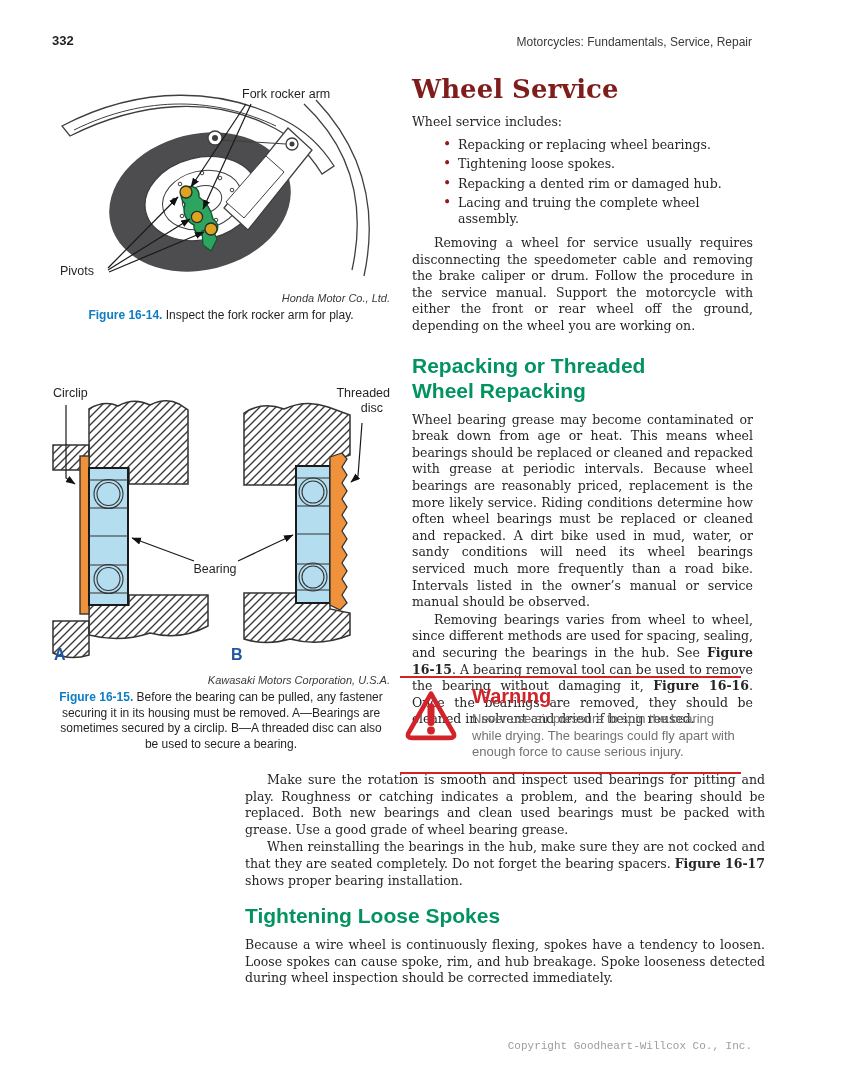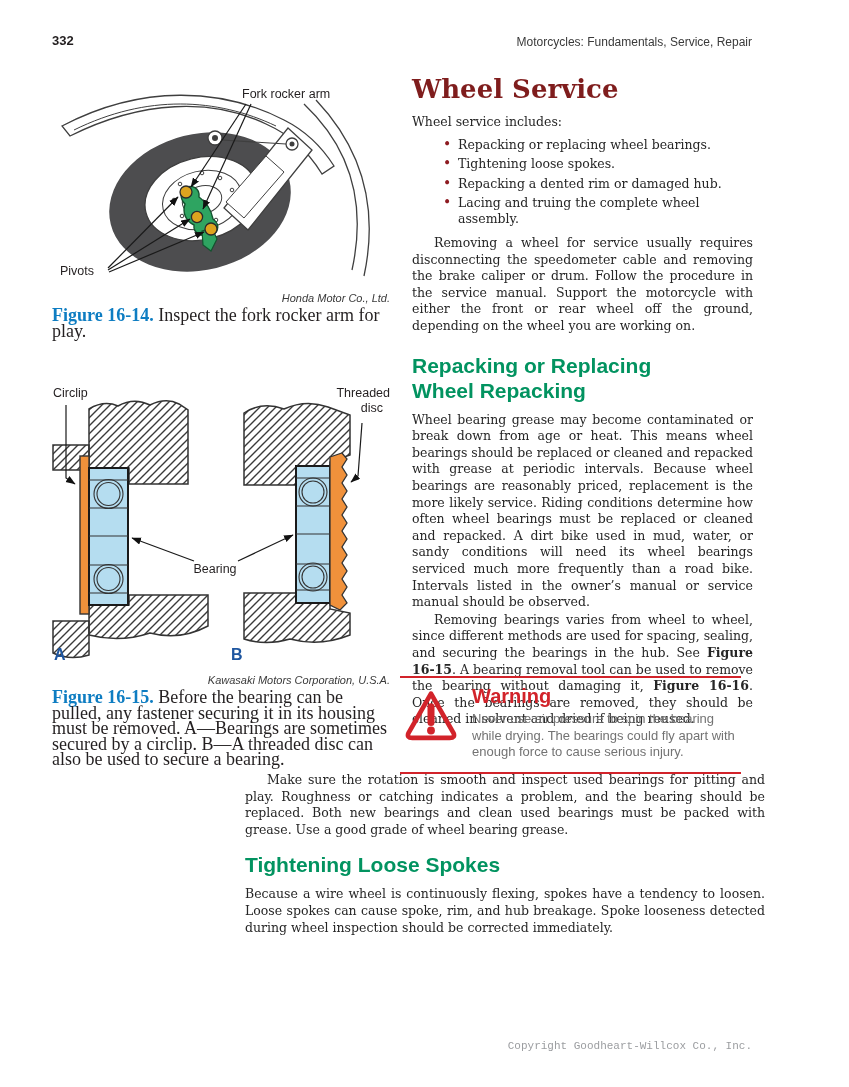--- a/index.html
+++ b/index.html
@@ -9,22 +9,22 @@
   .hdr-num{position:absolute;left:52px;top:33px;font-family:"Liberation Sans",sans-serif;
            font-size:13px;font-weight:bold;color:#231f20;}
   .hdr-title{position:absolute;right:97px;top:35px;font-family:"Liberation Sans",sans-serif;
            font-size:12px;color:#3a3a3a;}
   
   .figure{position:absolute;width:338px;}
   #fig14{left:52px;top:78px;}
   #fig15{left:52px;top:383px;}
   .credit{font-family:"Liberation Sans",sans-serif;font-style:italic;font-size:11px;
           color:#3a3a3a;text-align:right;margin-top:2px;}
-  .caption{font-family:Liberation Serif, serif;font-size:18px;line-height:15.5px;
-          color:#231f20;margin-top:4px;text-align:left;}
+  .caption{font-family:Liberation Sans, sans-serif;font-size:12px;line-height:15.5px;
+          color:#231f20;margin-top:4px;text-align:center;}
   .caption b{color:#0e7dc2;}
   svg text{font-family:"Liberation Sans",sans-serif;font-size:12.5px;fill:#231f20;}
   svg .ab{font-size:16px;font-weight:bold;fill:#1e56a0;}
   
   .rcol{position:absolute;left:412px;top:74px;width:341px;}
   h1.main{font-family:"DejaVu Serif",serif;font-size:26px;line-height:30px;margin:0 0 10px 0;
           color:#7f1d1d;font-weight:bold;}
   h2.green{font-family:"Liberation Sans",sans-serif;font-size:21px;line-height:25px;
           color:#029360;font-weight:bold;margin:18px 0 9px 0;}
   .body-p{font-size:12.5px;line-height:16.6px;text-align:justify;margin:0 0 1px 0;}
@@ -193,38 +193,39 @@
   <div class="rcol">
     <h1 class="main">Wheel Service</h1>
     <p class="body-p">Wheel service includes:</p>
     <ul class="bullets">
       <li>Repacking or replacing wheel bearings.</li>
       <li>Tightening loose spokes.</li>
       <li>Repacking a dented rim or damaged hub.</li>
       <li>Lacing and truing the complete wheel assembly.</li>
     </ul>
     <p class="body-p indent">Removing a wheel for service usually requires disconnecting the speedometer cable and removing the brake caliper or drum. Follow the procedure in the service manual. Support the motorcycle with either the front or rear wheel off the ground, depending on the wheel you are working on.</p>
-    <h2 class="green"><span>Repacking or Replacing</span><br><span>Wheel Repacking</span></h2>
+    <h2 class="green"><span>Repacking or Threaded</span><br><span>Wheel Repacking</span></h2>
     <p class="body-p">Wheel bearing grease may become contaminated or break down from age or heat. This means wheel bearings should be replaced or cleaned and repacked with grease at periodic intervals. Because wheel bearings are reasonably priced, replacement is the more likely service. Riding conditions determine how often wheel bearings must be replaced or cleaned and repacked. A dirt bike used in mud, water, or sandy conditions will need its wheel bearings serviced much more frequently than a road bike. Intervals listed in the owner’s manual or service manual should be observed.</p>
     <p class="body-p indent"><span>Removing bearings varies from wheel to wheel, since different methods are used for spacing, sealing, and securing the bearings in the hub. See </span><b>Figure 16-15</b><span>. A bearing removal tool can be used to remove the bearing without damaging it, </span><b>Figure 16-16</b><span>. Once the bearings are removed, they should be cleaned in solvent and dried if being reused.</span></p>
   </div>
 
   <div class="warnbox">
     <svg class="warn-icon" viewBox="0 0 60 62">
       <path d="M30 7 L54 49 Q56.5 54.5 50 54.5 L10 54.5 Q3.5 54.5 6 49 Z" fill="none" stroke="#d2232a" stroke-width="5" stroke-linejoin="round"></path>
       <line x1="30" y1="21" x2="30" y2="38" stroke="#d2232a" stroke-width="7.5" stroke-linecap="round"></line>
       <circle cx="30" cy="46.5" r="4.2" fill="#d2232a"></circle>
     </svg>
     <div>
       <div class="warn-title">Warning</div>
       <div class="warn-text">Never use air pressure to spin the bearing while drying. The bearings could fly apart with enough force to cause serious injury.</div>
     </div>
   </div>
 
   <div class="wide">
     <p class="body-p indent">Make sure the rotation is smooth and inspect used bearings for pitting and play. Roughness or catching indicates a problem, and the bearing should be replaced. Both new bearings and clean used bearings must be packed with grease. Use a good grade of wheel bearing grease.</p>
+    <p class="body-p indent"><span>When reinstalling the bearings in the hub, make sure they are not cocked and that they are seated completely. Do not forget the bearing spacers. </span><b>Figure 16-17</b><span> shows proper bearing installation.</span></p>
     <h2 class="green">Tightening Loose Spokes</h2>
     <p class="body-p">Because a wire wheel is continuously flexing, spokes have a tendency to loosen. Loose spokes can cause spoke, rim, and hub breakage. Spoke looseness detected during wheel inspection should be corrected immediately.</p>
   </div>
 
   <div class="footer">Copyright Goodheart-Willcox Co., Inc.</div>
 
 </div>
 
 </body></html>

